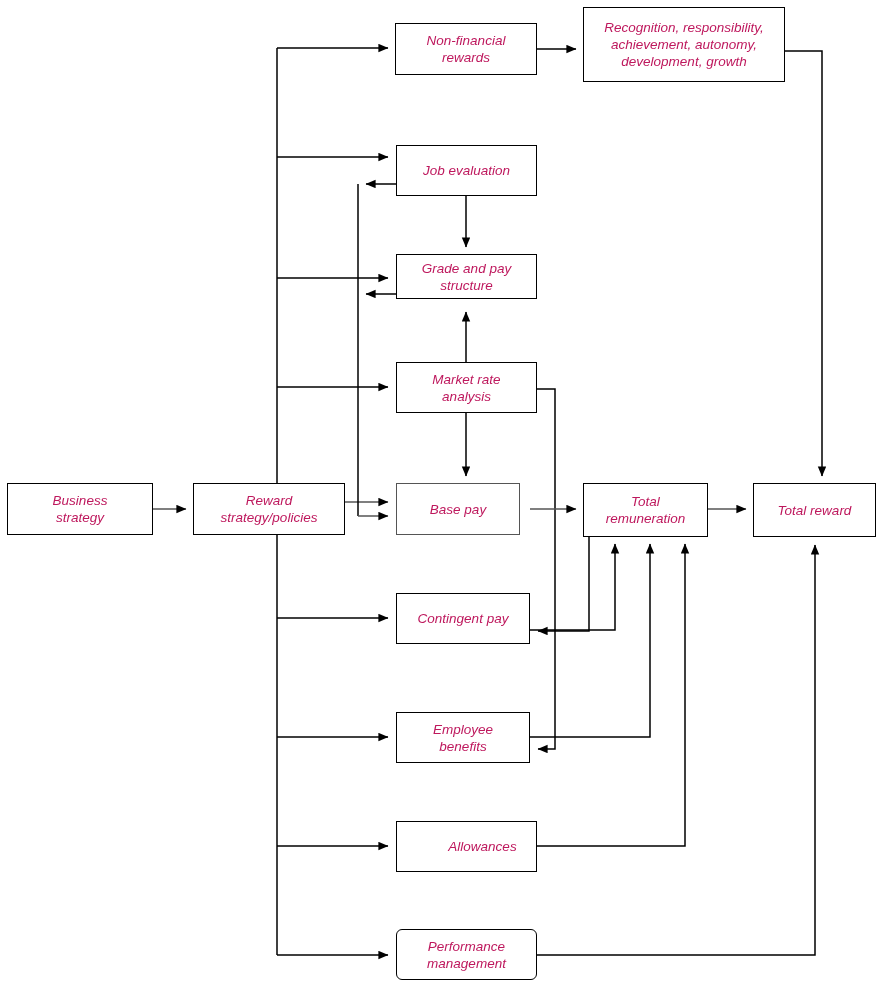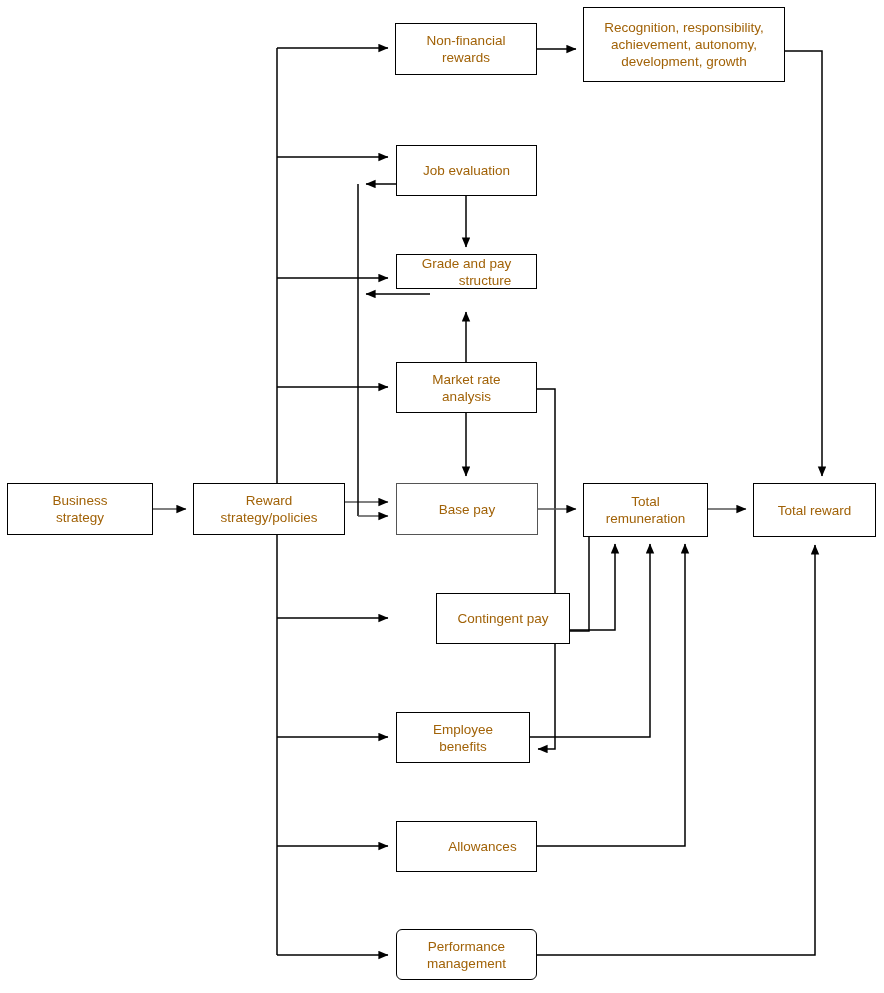--- a/index.html
+++ b/index.html
@@ -17,23 +17,24 @@
     position:absolute;
     box-sizing:border-box;
     border:1px solid #000000;
     background:#ffffff;
     display:flex;
     align-items:center;
     justify-content:center;
     text-align:center;
     font-size:13.5px;
     line-height:17px;
-    color:#a16207;
+    color:#be185d;
     white-space:pre-line;
     padding:2px 4px;
+    font-style:italic;
   }
   .node.thick{border:1.4px solid #555555;}
 </style>
 </head>
 <body>
 
 <div id="canvas">
 
   <svg id="wires" viewBox="0 0 884 993" width="884" height="993" xmlns="http://www.w3.org/2000/svg">
     <defs>
@@ -116,29 +117,29 @@
 
   <div class="node" style="left:395px;top:23px;width:142px;height:52px;">Non-financial
 rewards</div>
 
   <div class="node" style="left:583px;top:7px;width:202px;height:75px;">Recognition, responsibility,
 achievement, autonomy,
 development,  growth</div>
 
   <div class="node" style="left:396px;top:145px;width:141px;height:51px;">Job evaluation</div>
 
-  <div class="node" style="left:396px;top:254px;width:141px;height:35px;text-align:right;">Grade and pay
+  <div class="node" style="left:396px;top:254px;width:141px;height:45px;">Grade and pay
 structure</div>
 
   <div class="node" style="left:396px;top:362px;width:141px;height:51px;">Market rate
 analysis</div>
 
-  <div class="node thick" style="left:396px;top:483px;width:142px;height:52px;">Base pay</div>
+  <div class="node thick" style="left:396px;top:483px;width:124px;height:52px;">Base pay</div>
 
-  <div class="node" style="left:396px;top:593px;width:134px;height:51px;margin-left:40px;">Contingent pay</div>
+  <div class="node" style="left:396px;top:593px;width:134px;height:51px;">Contingent pay</div>
 
   <div class="node" style="left:396px;top:712px;width:134px;height:51px;">Employee
 benefits</div>
 
   <div class="node" style="left:396px;top:821px;width:141px;height:51px;padding-left:36px;">Allowances</div>
 
   <div class="node" style="left:396px;top:929px;width:141px;height:51px;border-radius:6px;">Performance
 management</div>
 
   <div class="node" style="left:583px;top:483px;width:125px;height:54px;">Total

